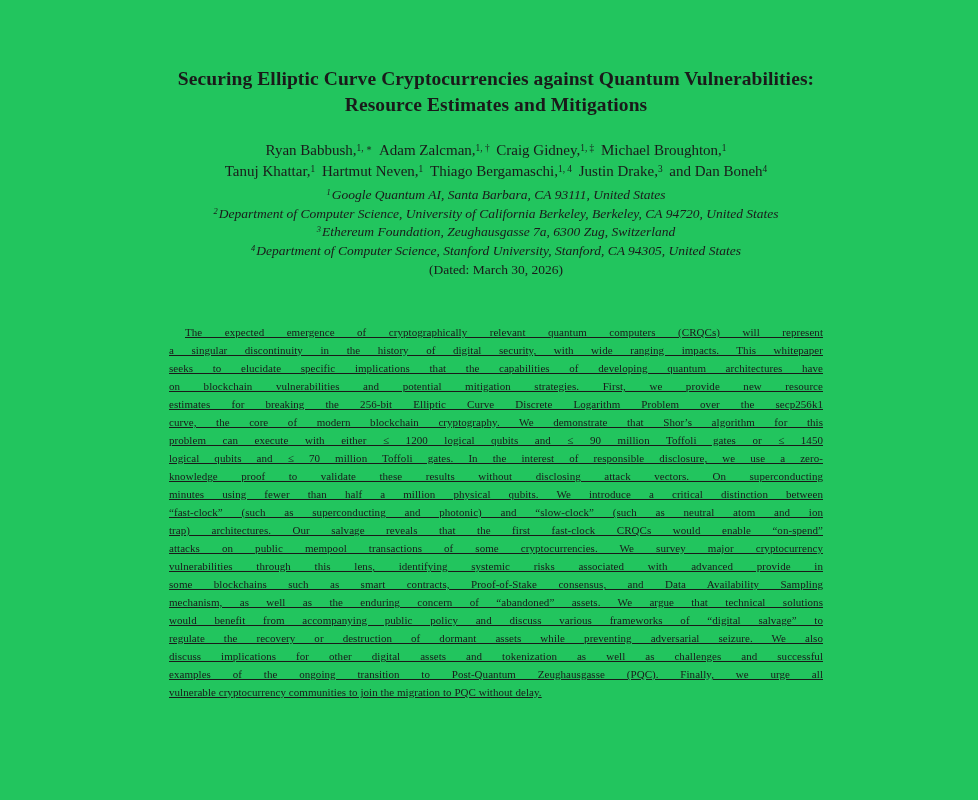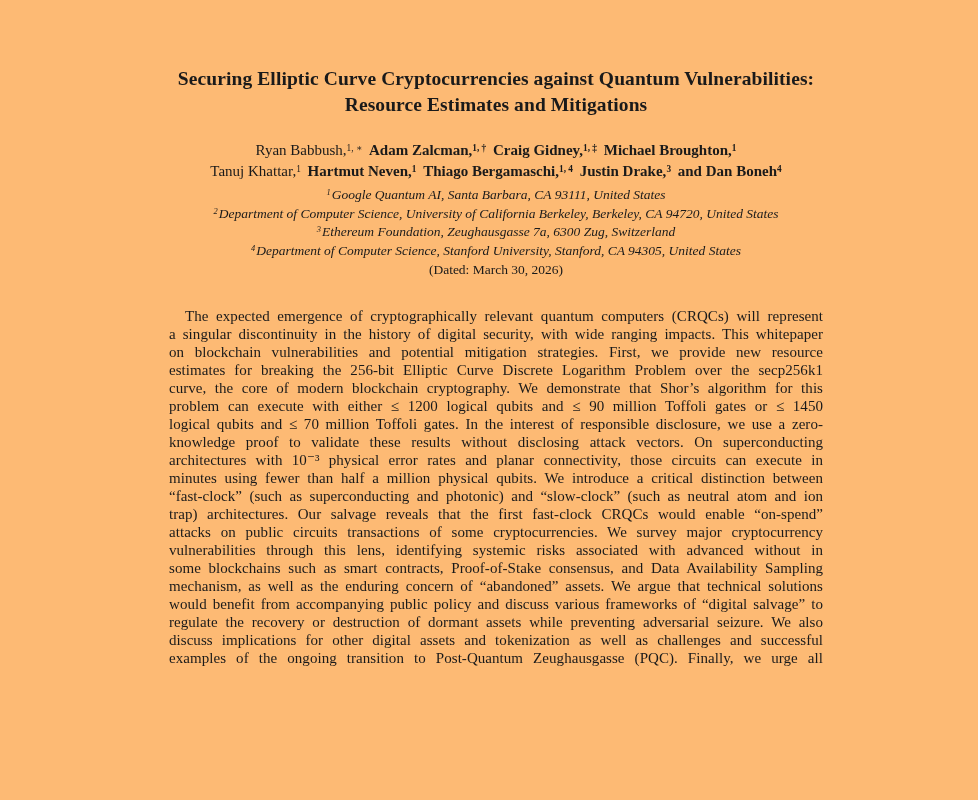--- a/index.html
+++ b/index.html
@@ -5,21 +5,21 @@
   html, body {
     margin: 0;
     padding: 0;
     background: #fcfcfc;
   }
   .page {
     position: relative;
     width: 978px;
     height: 800px;
     overflow: hidden;
-    background: #fdba74;
+    background: #22c55e;
     color: #1a1a1a;
     font-family: "Liberation Serif", "DejaVu Serif", serif;
   }
   .content {
     transform: translateX(7px);
   }
   .title-block {
     padding-top: 66px;
     text-align: center;
   }
@@ -35,43 +35,44 @@
     font-size: 15px;
     line-height: 21px;
   }
   sup {
     font-size: 0.62em;
     line-height: 0;
     position: relative;
     top: -0.45em;
     vertical-align: baseline;
   }
-  .auth-seg + .auth-seg { margin-left: 0.45em; font-weight: bold; }
+  .auth-seg + .auth-seg { margin-left: 0.45em; }
   .affiliations-block {
     margin-top: 4px;
     text-align: center;
     font-style: italic;
     font-size: 13.5px;
     line-height: 18.5px;
   }
   .aff-line sup { margin-right: 1px; }
   .dated-line {
     text-align: center;
     font-style: normal;
     font-size: 13.5px;
     line-height: 18px;
     margin-top: 1px;
   }
   .abstract-block {
     width: 654px;
     margin-left: 162px;
-    margin-top: 28px;
-    font-size: 15px;
+    margin-top: 44px;
+    font-size: 11px;
     line-height: 18px;
     letter-spacing: 0.05px;
+    text-decoration: underline;
   }
   .abs-line {
     text-align: justify;
     text-align-last: justify;
     white-space: normal;
     height: 18px;
     overflow: visible;
   }
   .abs-line.first { text-indent: 16px; }
   .abs-line.last  { text-align-last: left; }
@@ -97,34 +98,35 @@
         <div class="aff-line"><sup>2</sup>Department of Computer Science, University of California Berkeley, Berkeley, CA 94720, United States</div>
         <div class="aff-line"><sup>3</sup>Ethereum Foundation, Zeughausgasse 7a, 6300 Zug, Switzerland</div>
         <div class="aff-line"><sup>4</sup>Department of Computer Science, Stanford University, Stanford, CA 94305, United States</div>
       </div>
 
     <div class="dated-line">(Dated: March 30, 2026)</div>
 
     <div class="abstract-block">
         <div class="abs-line first">The expected emergence of cryptographically relevant quantum computers (CRQCs) will represent</div>
         <div class="abs-line">a singular discontinuity in the history of digital security, with wide ranging impacts. This whitepaper</div>
+        <div class="abs-line">seeks to elucidate specific implications that the capabilities of developing quantum architectures have</div>
         <div class="abs-line">on blockchain vulnerabilities and potential mitigation strategies. First, we provide new resource</div>
         <div class="abs-line">estimates for breaking the 256-bit Elliptic Curve Discrete Logarithm Problem over the secp256k1</div>
         <div class="abs-line">curve, the core of modern blockchain cryptography. We demonstrate that Shor’s algorithm for this</div>
         <div class="abs-line">problem can execute with either ≤ 1200 logical qubits and ≤ 90 million Toffoli gates or ≤ 1450</div>
         <div class="abs-line">logical qubits and ≤ 70 million Toffoli gates. In the interest of responsible disclosure, we use a zero-</div>
         <div class="abs-line">knowledge proof to validate these results without disclosing attack vectors. On superconducting</div>
-        <div class="abs-line">architectures with 10⁻³ physical error rates and planar connectivity, those circuits can execute in</div>
         <div class="abs-line">minutes using fewer than half a million physical qubits. We introduce a critical distinction between</div>
         <div class="abs-line">“fast-clock” (such as superconducting and photonic) and “slow-clock” (such as neutral atom and ion</div>
         <div class="abs-line">trap) architectures. Our salvage reveals that the first fast-clock CRQCs would enable “on-spend”</div>
-        <div class="abs-line">attacks on public circuits transactions of some cryptocurrencies. We survey major cryptocurrency</div>
-        <div class="abs-line">vulnerabilities through this lens, identifying systemic risks associated with advanced without in</div>
+        <div class="abs-line">attacks on public mempool transactions of some cryptocurrencies. We survey major cryptocurrency</div>
+        <div class="abs-line">vulnerabilities through this lens, identifying systemic risks associated with advanced provide in</div>
         <div class="abs-line">some blockchains such as smart contracts, Proof-of-Stake consensus, and Data Availability Sampling</div>
         <div class="abs-line">mechanism, as well as the enduring concern of “abandoned” assets. We argue that technical solutions</div>
         <div class="abs-line">would benefit from accompanying public policy and discuss various frameworks of “digital salvage” to</div>
         <div class="abs-line">regulate the recovery or destruction of dormant assets while preventing adversarial seizure. We also</div>
         <div class="abs-line">discuss implications for other digital assets and tokenization as well as challenges and successful</div>
         <div class="abs-line">examples of the ongoing transition to Post-Quantum Zeughausgasse (PQC). Finally, we urge all</div>
+        <div class="abs-line last">vulnerable cryptocurrency communities to join the migration to PQC without delay.</div>
       </div>
 
   </div>
 </div>
 
 </body></html>

